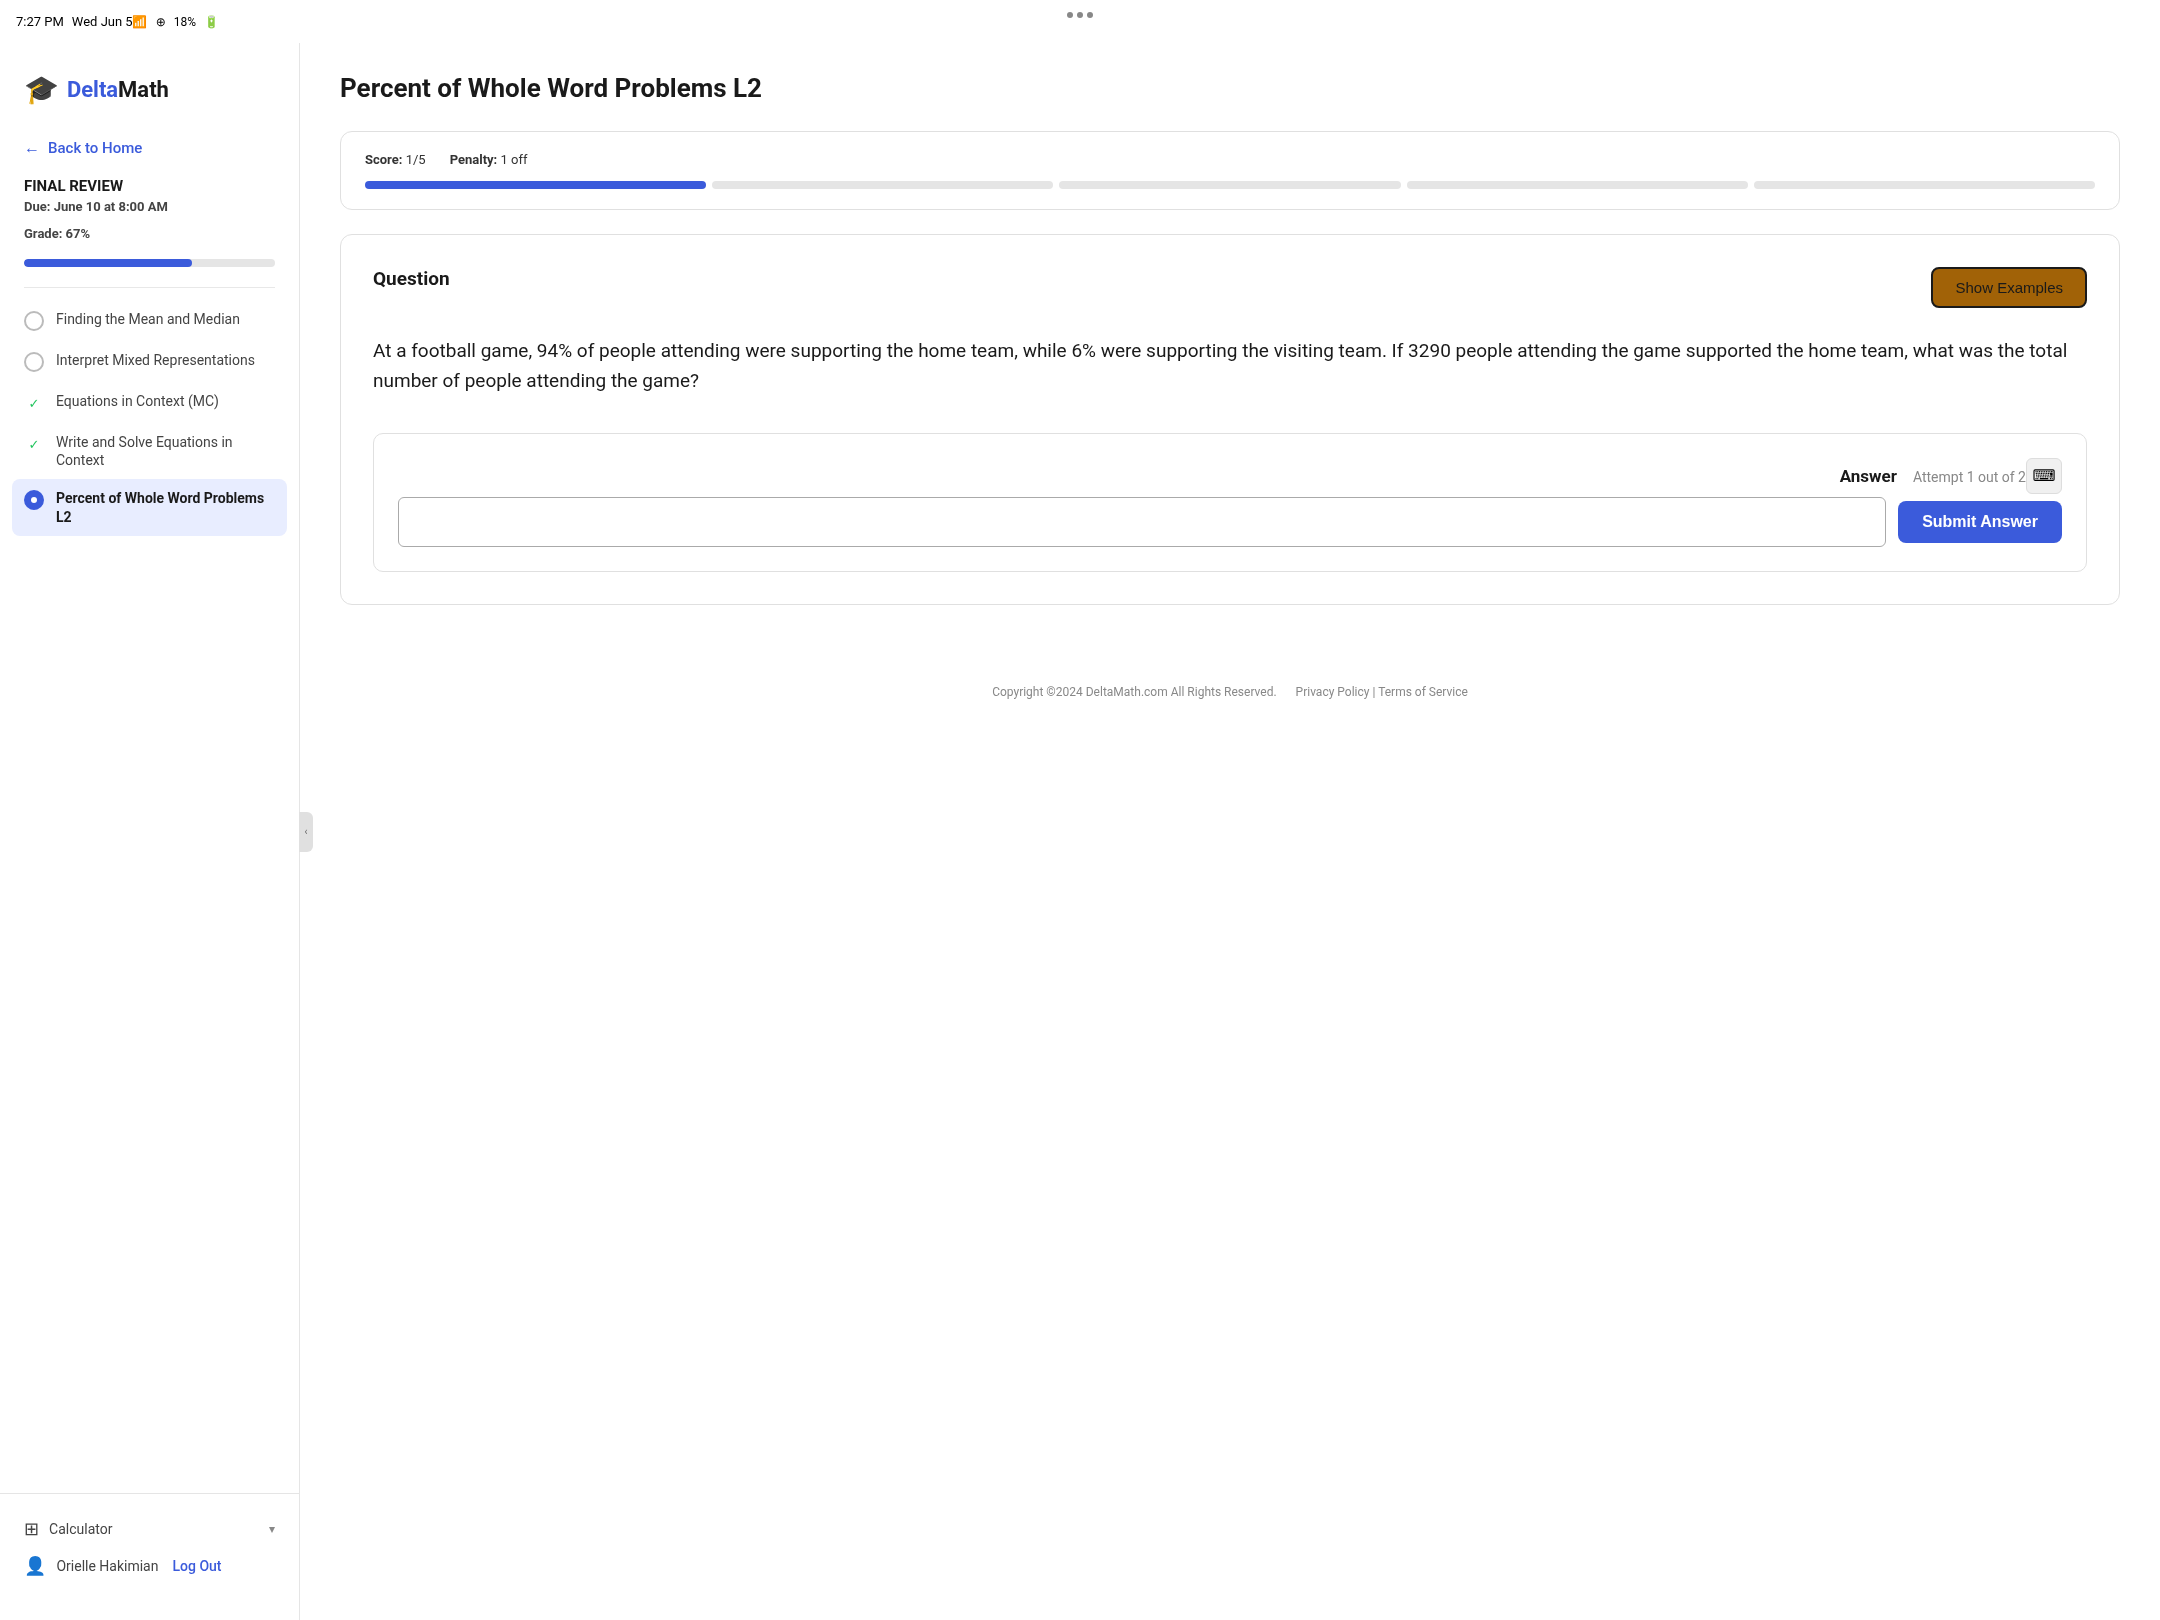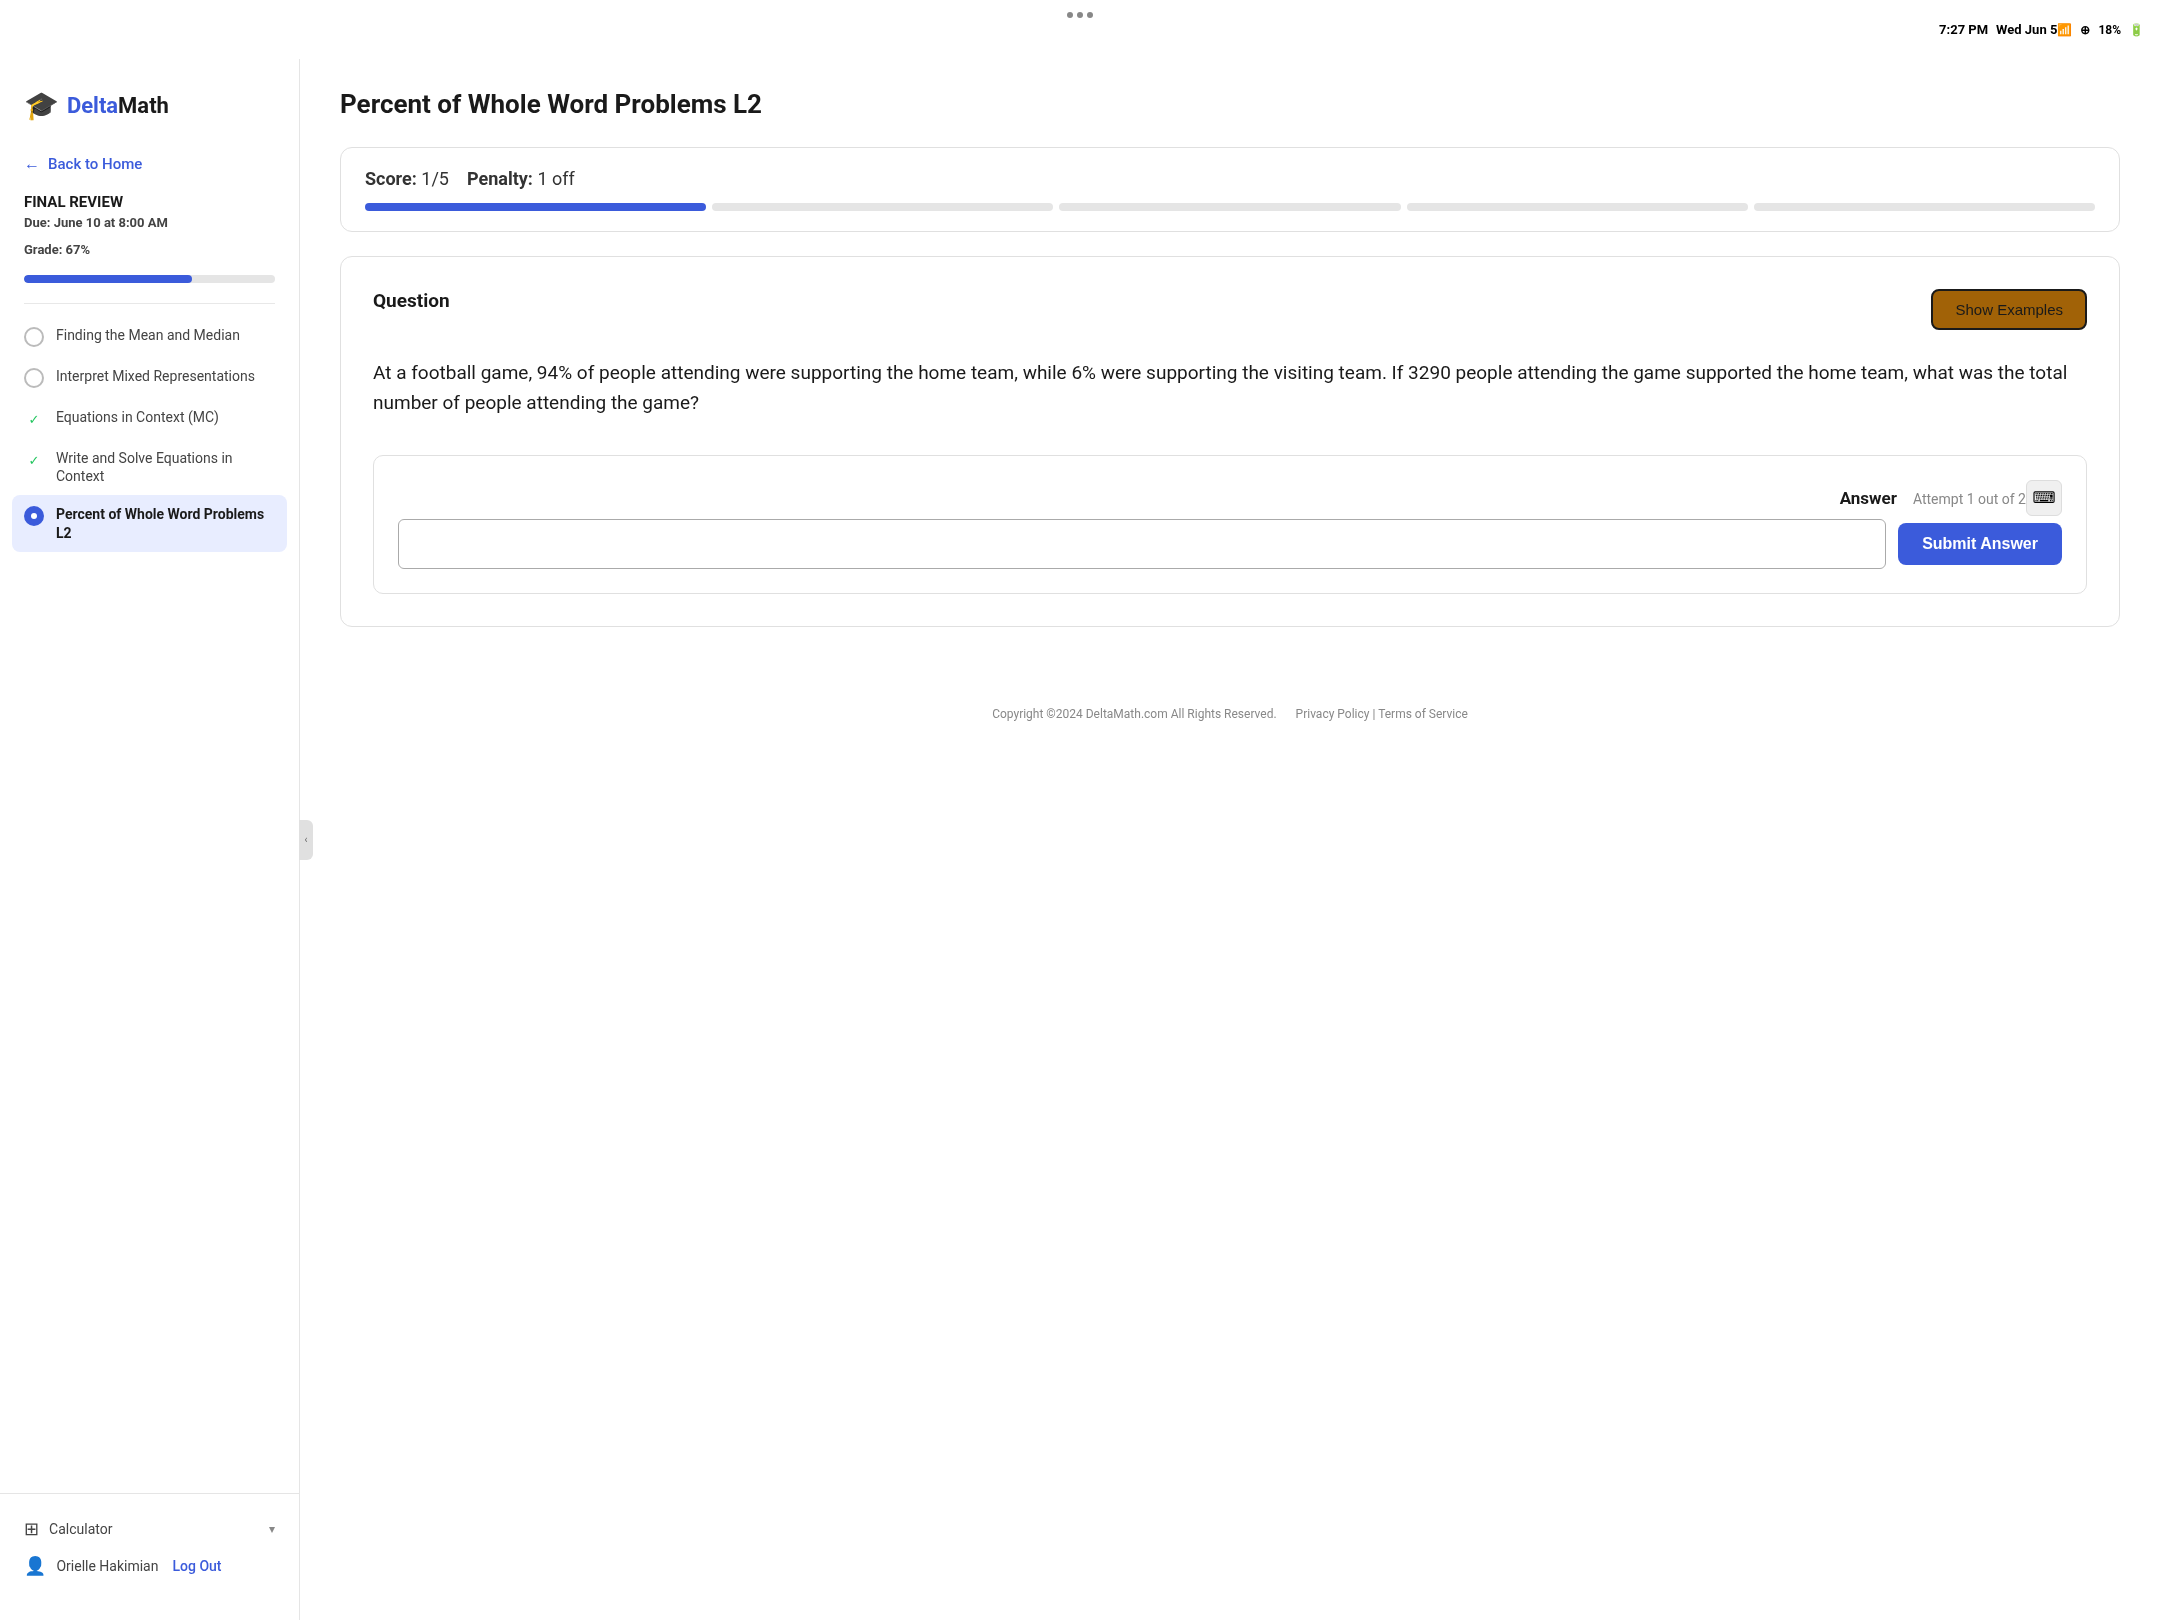--- a/index.html
+++ b/index.html
@@ -7,26 +7,26 @@
       font-family: -apple-system, BlinkMacSystemFont, 'Segoe UI', Roboto, sans-serif;
       background: #f5f5f5;
       display: flex;
       flex-direction: column;
       min-height: 100vh;
     }
 
     
     .status-bar {
       display: flex;
-      justify-content: flex-end;
-      align-items: center;
-      padding: 22px 16px;
+      justify-content: flex-start;
+      align-items: center;
+      padding: 14px 16px;
       background: #fff;
       font-size: 13px;
-      font-weight: 700;
+      font-weight: 400;
     }
     .status-left { display: flex; gap: 8px; }
     .status-right { display: flex; align-items: center; gap: 8px; font-size: 12px; }
     .dots-center {
       position: absolute;
       left: 50%;
       transform: translateX(-50%);
       display: flex;
       gap: 4px;
       top: 12px;
@@ -253,23 +253,23 @@
     
     .score-card {
       border: 1px solid #e0e0e0;
       border-radius: 12px;
       padding: 20px 24px;
       margin-bottom: 24px;
     }
     .score-row {
       display: flex;
       align-items: center;
-      gap: 18px;
+      gap: 24px;
       margin-bottom: 14px;
-      font-size: 18px;
+      font-size: 13px;
       color: #333;
     }
     .score-label { font-weight: 700; }
     .penalty-label { font-weight: 700; }
     .progress-segments {
       display: flex;
       gap: 6px;
     }
     .progress-seg {
       height: 8px;

